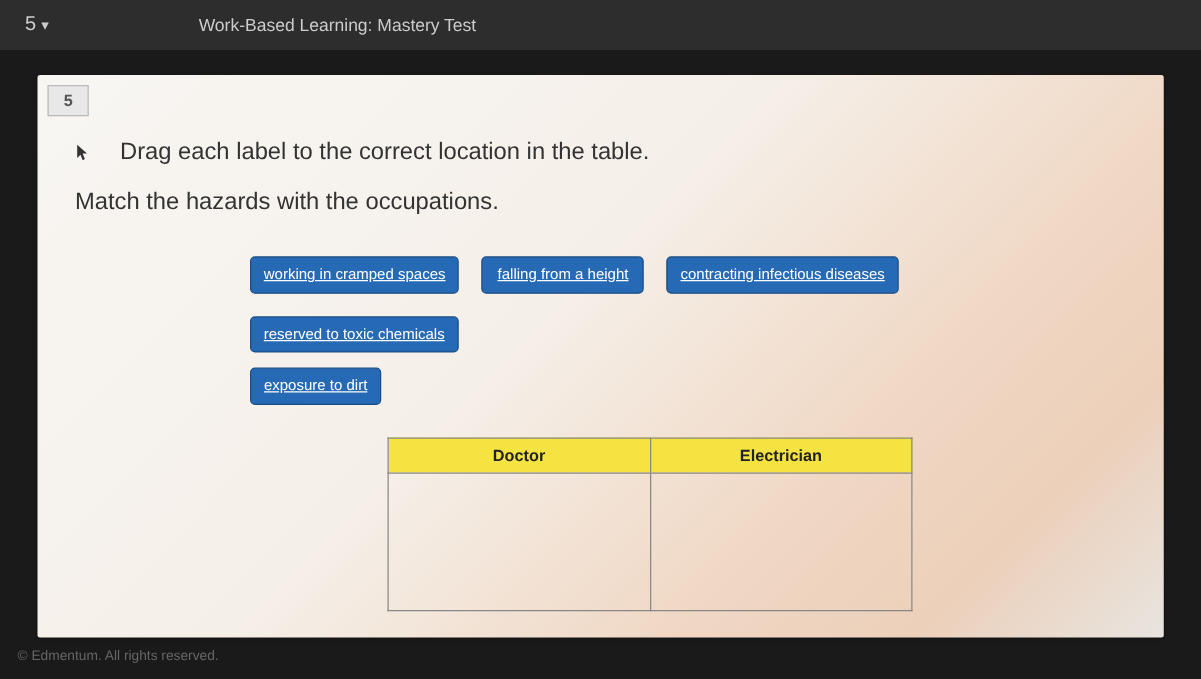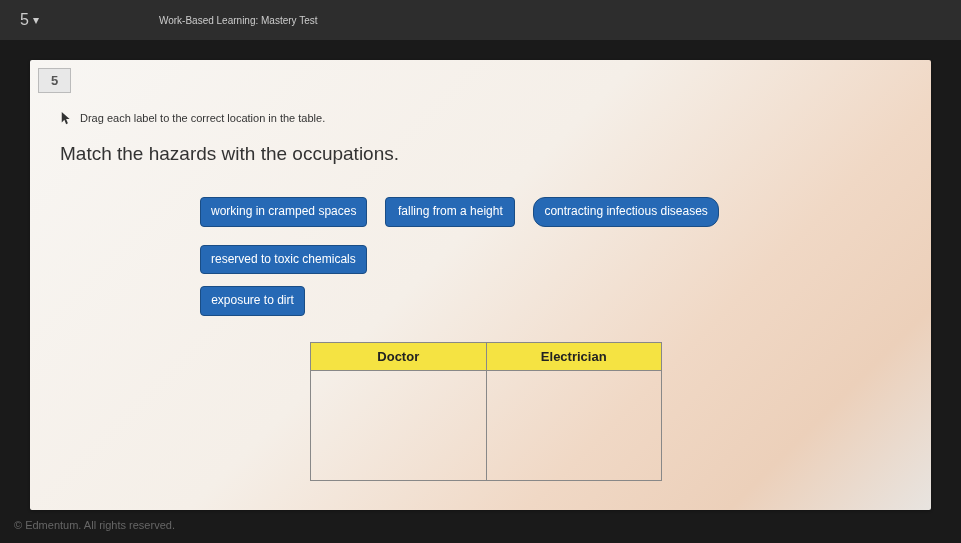--- a/index.html
+++ b/index.html
@@ -28,21 +28,21 @@
       font-size: 16px;
       display: flex;
       align-items: center;
     }
     .chevron-down {
       margin-left: 4px;
       font-size: 12px;
     }
     .page-title {
       color: #ccc;
-      font-size: 10px;
+      font-size: 14px;
     }
     .content-wrapper {
       background: #1a1a1a;
       padding: 20px 30px;
       height: calc(100% - 40px);
     }
     .card {
       background: linear-gradient(135deg, #f8f6f3 0%, #f5efe8 45%, #f0d8c5 70%, #ecd0ba 85%, #e8e4e0 100%);
       border-radius: 2px;
       padding: 0;
@@ -58,23 +58,23 @@
       color: #555;
       margin: 8px 0 0 8px;
       font-weight: bold;
     }
     .card-body {
       padding: 18px 30px;
     }
     .instruction-line {
       display: flex;
       align-items: center;
-      gap: 6px;
+      gap: 22px;
       color: #333;
-      font-size: 11px;
+      font-size: 19px;
       margin-bottom: 18px;
     }
     .cursor-icon {
       width: 14px;
       height: 14px;
     }
     .sub-instruction {
       color: #333;
       font-size: 19px;
       margin-bottom: 32px;
@@ -96,32 +96,33 @@
       border-radius: 4px;
       padding: 6px 10px;
       font-size: 12px;
       text-align: center;
       cursor: move;
       min-width: 110px;
       line-height: 1.3;
       display: flex;
       align-items: center;
       justify-content: center;
+      text-decoration: underline;
     }
     .chip-1 { min-width: 130px; }
     .chip-2 { min-width: 130px; text-align: right; }
-    .chip-3 { min-width: 135px; border-radius: 12px; }
+    .chip-3 { min-width: 135px; }
     .chip-4 { min-width: 115px; }
     .chip-5 { min-width: 105px; }
     .table-wrapper {
       margin-left: 250px;
     }
     .match-table {
       border-collapse: collapse;
-      width: 352px;
+      width: 420px;
     }
     .match-table th {
       background: #f5e342;
       border: 1px solid #888;
       padding: 6px;
       font-size: 13px;
       font-weight: bold;
       text-align: center;
       color: #222;
     }

